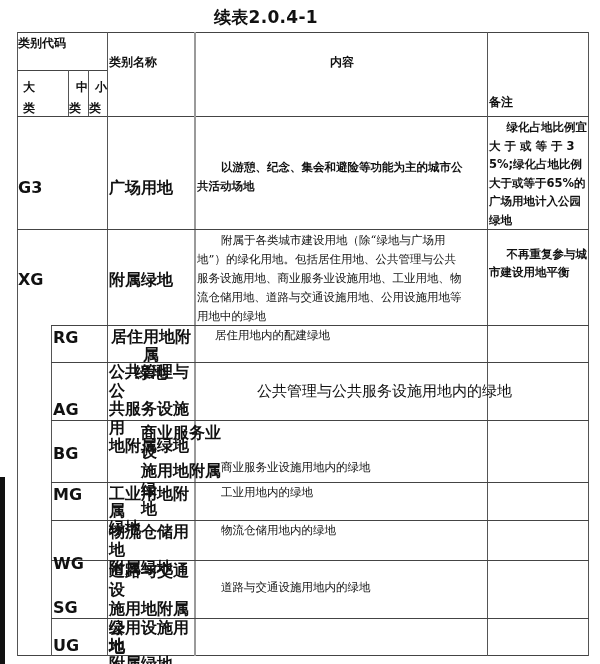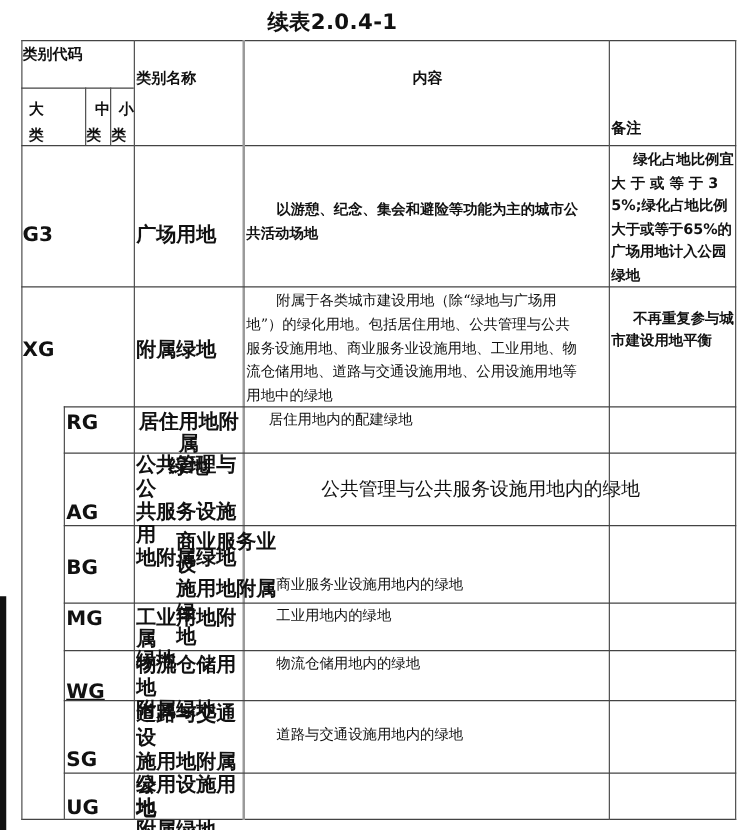--- a/index.html
+++ b/index.html
@@ -118,21 +118,21 @@
   </div>
   <div class="txt serif" style="left:204px;top:428px;font-size:11.5px;text-align:right;">商业服务业设施用地内的绿地</div>
 
   <div class="txt b" style="left:36px;top:453px;">MG</div>
   <div class="txt b" style="left:92px;top:453px;width:84px;line-height:17px;">
     <div>工业用地附属</div>
     <div>绿地</div>
   </div>
   <div class="txt serif" style="left:204px;top:453px;font-size:11.5px;">工业用地内的绿地</div>
 
-  <div class="txt b" style="left:36px;top:511px;text-decoration:underline;">WG</div>
+  <div class="txt b" style="left:36px;top:522px;">WG</div>
   <div class="txt b" style="left:92px;top:491px;width:84px;line-height:18px;">
     <div>物流仓储用地</div>
     <div>附属绿地</div>
   </div>
   <div class="txt serif" style="left:204px;top:491px;font-size:11.5px;">物流仓储用地内的绿地</div>
 
   <div class="txt b" style="left:36px;top:566px;">SG</div>
   <div class="txt b" style="left:92px;top:529px;width:84px;line-height:19px;">
     <div>道路与交通设</div>
     <div>施用地附属绿</div>

